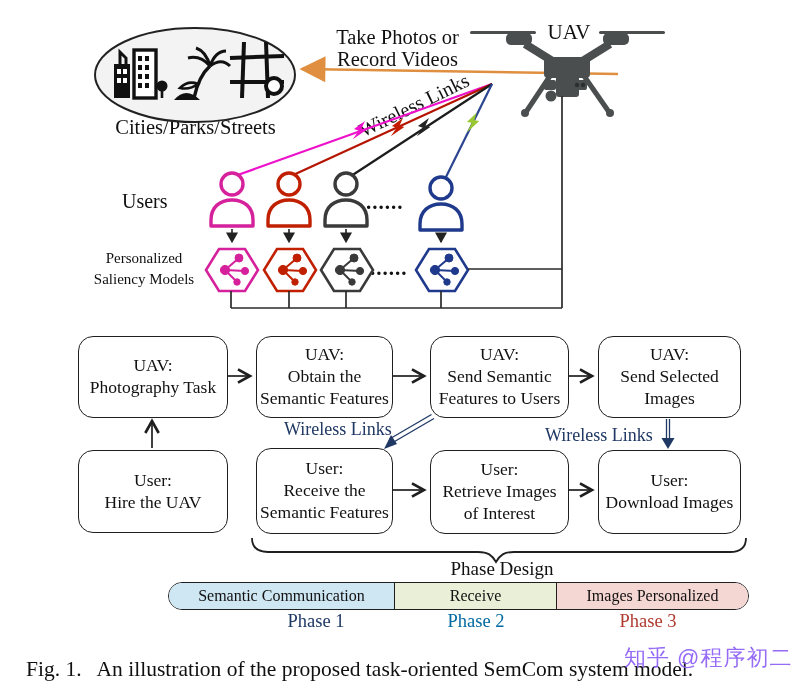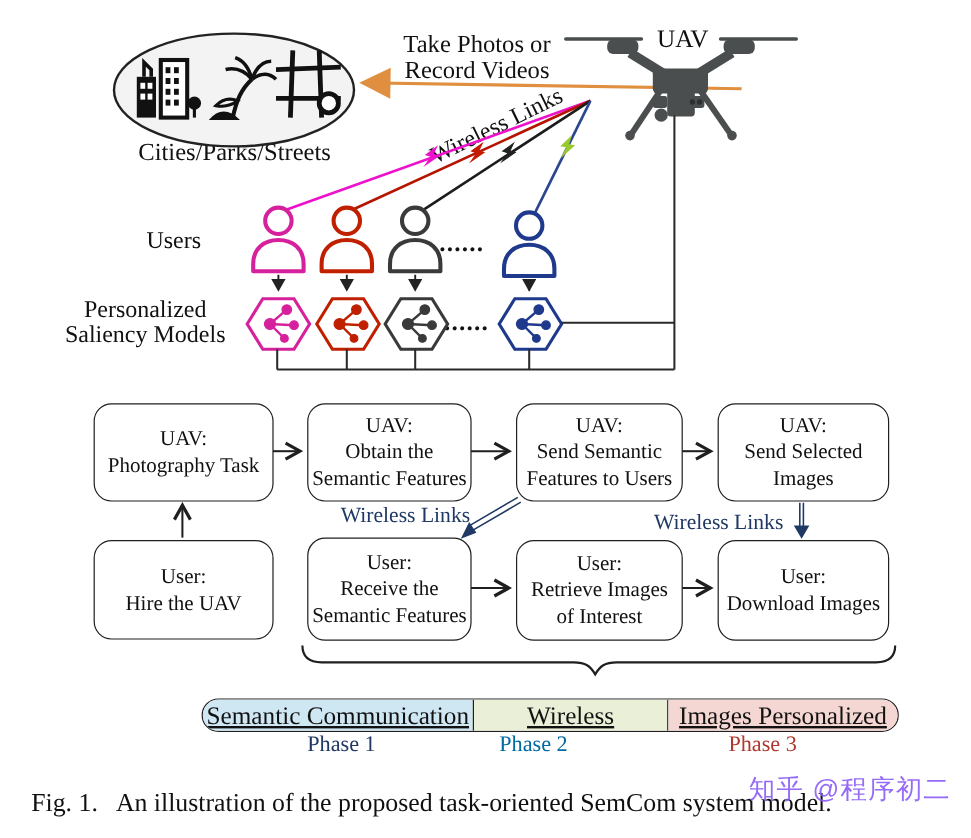--- a/index.html
+++ b/index.html
@@ -9,23 +9,23 @@
   .prelines{white-space:pre-line;}
   .ctr{text-align:center;}
   .fbox{position:absolute;border:1.6px solid #1f1f1f;border-radius:15px;background:#fff;
         display:flex;align-items:center;justify-content:center;text-align:center;
         font-size:17.5px;line-height:1.24;white-space:pre-line;z-index:2;}
   .lbl{font-size:20px;}
   .wl-label{font-size:18px;color:#1f3864;z-index:3;}
   .dots{font-size:21px;font-weight:bold;letter-spacing:1px;}
   .bar{position:absolute;left:168px;top:582px;width:579px;height:26px;border:1.4px solid #1f1f1f;
        border-radius:14px;display:flex;overflow:hidden;z-index:2;}
-  .bar-seg{display:flex;align-items:center;justify-content:center;font-size:21px;height:100%;box-sizing:border-box;text-decoration:underline;}
+  .bar-seg{display:flex;align-items:center;justify-content:center;font-size:16px;height:100%;box-sizing:border-box;}
   .bar-seg.mid{border-left:1.4px solid #1f1f1f;border-right:1.4px solid #1f1f1f;}
-  .phase-lbl{position:absolute;top:611px;width:120px;font-size:18.5px;}
+  .phase-lbl{position:absolute;top:611px;width:120px;text-align:center;font-size:18.5px;}
   .caption{position:absolute;left:26px;top:657px;width:774px;font-size:21.5px;color:#101010;}
   .caption .tail{margin-left:15px;}
   .watermark{position:absolute;left:624px;top:643px;font-size:22px;color:#8b5cf6;opacity:.9;
              font-family:"Liberation Sans", sans-serif;z-index:4;letter-spacing:1px;}
 </style>
 </head>
 <body>
 
 <div class="stage">
 
@@ -226,21 +226,21 @@
   <div class="abs lbl ctr" style="left:108px;top:116px;width:175px;font-size:20.5px">Cities/Parks/Streets</div>
 
   <div class="abs" style="left:541px;top:20px;width:56px;text-align:center;font-size:21px">UAV</div>
 
   <div class="abs" style="left:352px;top:84px;width:165px;font-size:20px;transform:rotate(-26deg);transform-origin:center">Wireless Links</div>
 
   <div class="abs lbl" style="left:122px;top:190px;width:70px;text-align:left">Users</div>
 
   <div class="abs dots" style="left:366px;top:190px">......</div>
 
-  <div class="abs ctr prelines" style="left:45px;top:248px;width:152px;font-size:20px;line-height:21px">Personalized
+  <div class="abs ctr prelines" style="left:68px;top:248px;width:152px;font-size:15px;line-height:21px">Personalized
 Saliency Models</div>
 
   <div class="abs dots" style="left:370px;top:256px">......</div>
 
   <div class="fbox" style="left:78px;top:336px;width:148px;height:80px">UAV:
 Photography Task</div>
   <div class="fbox" style="left:256px;top:336px;width:135px;height:80px">UAV:
 Obtain the
 Semantic Features</div>
   <div class="fbox" style="left:430px;top:336px;width:137px;height:80px">UAV:
@@ -257,29 +257,30 @@
 Semantic Features</div>
   <div class="fbox" style="left:430px;top:450px;width:137px;height:82px">User:
 Retrieve Images
 of Interest</div>
   <div class="fbox" style="left:598px;top:450px;width:141px;height:82px">User:
 Download Images</div>
 
   <div class="abs wl-label" style="left:284px;top:419px;width:120px">Wireless Links</div>
   <div class="abs wl-label" style="left:545px;top:425px;width:120px">Wireless Links</div>
 
+  <div class="abs" style="left:447px;top:558px;width:110px;text-align:center;font-size:19px">Phase Design</div>
 
   <div class="bar">
     <div class="bar-seg" style="width: 225px; background: rgb(207, 230, 243);">Semantic Communication</div>
-    <div class="bar-seg mid" style="width: 163px; background: rgb(234, 240, 216);">Wireless</div>
+    <div class="bar-seg mid" style="width: 163px; background: rgb(234, 240, 216);">Receive</div>
     <div class="bar-seg" style="width: 191px; background: rgb(244, 214, 210);">Images Personalized</div>
   </div>
 
   <div class="phase-lbl" style="left: 256px; color: rgb(31, 56, 100);">Phase 1</div>
   <div class="phase-lbl" style="left: 416px; color: #0369a1;">Phase 2</div>
-  <div class="phase-lbl" style="left: 607px; color: rgb(176, 58, 48);">Phase 3</div>
+  <div class="phase-lbl" style="left: 588px; color: rgb(176, 58, 48);">Phase 3</div>
 
   <div class="caption">
     <span>Fig. 1.</span><span class="tail">An illustration of the proposed task-oriented SemCom system model.</span>
   </div>
   <div class="watermark">知乎 @程序初二</div>
 
 </div>
 
 </body></html>

